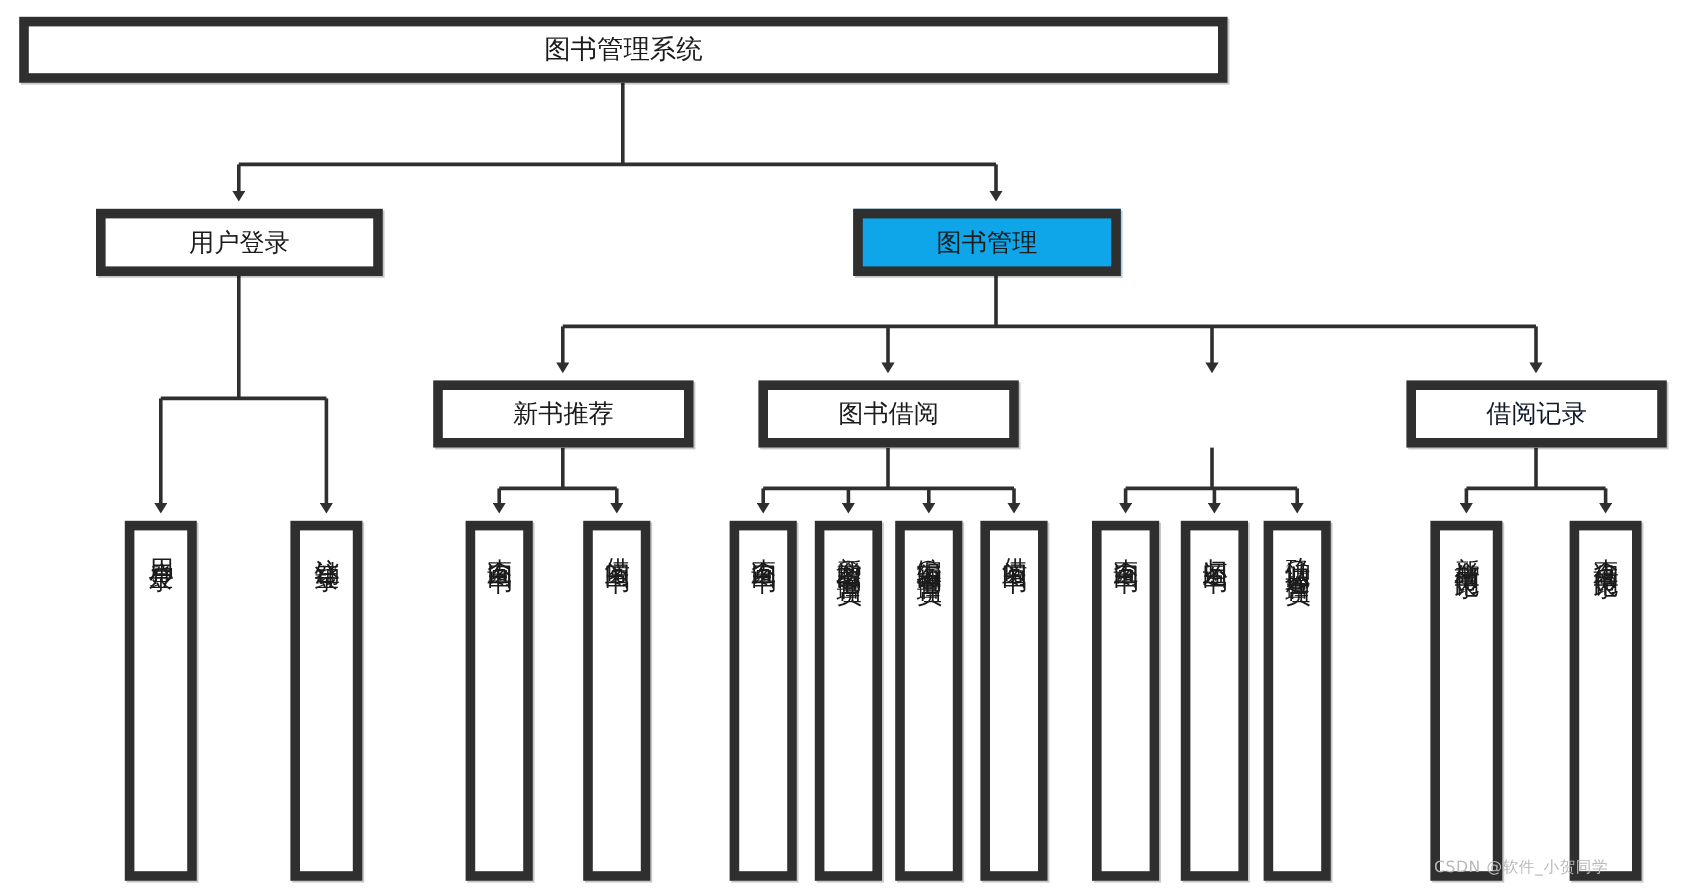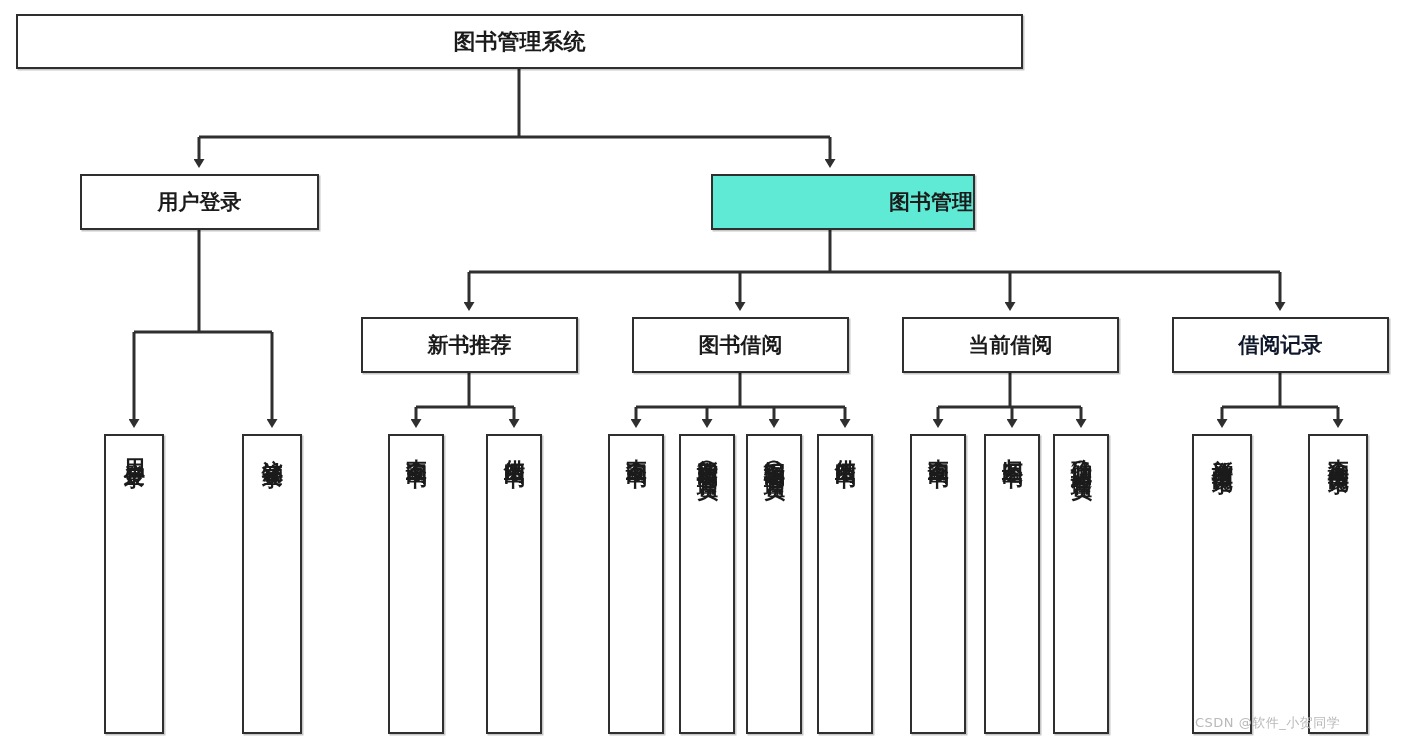--- a/index.html
+++ b/index.html
@@ -23,27 +23,26 @@
     left: 0;
     top: 0;
     width: 1405px;
     height: 747px;
     pointer-events: none;
   }
   .node {
     position: absolute;
     box-sizing: border-box;
     background: #ffffff;
-    border: 2px solid #737373;
+    border: 8px solid #737373;
     box-shadow: 1.5px 1.5px 0 rgba(0,0,0,0.22);
     display: flex;
     align-items: center;
     justify-content: center;
     z-index: 2;
-    font-weight: bold;
   }
   .node-label {
     color: #1b1b1b;
     text-align: center;
     line-height: 1.18;
     white-space: nowrap;
   }
   .node.root .node-label { font-size: 22px; }
   .node.level2 .node-label { font-size: 21px; }
   .node.level3 .node-label { font-size: 21px; }
@@ -126,32 +125,29 @@
     </g>
   </svg>
 
   <div class="node root" style="left: 16px; top: 14px; width: 1007px; height: 55px; border-color: rgb(47, 47, 47); background: rgb(255, 255, 255);">
     <span class="node-label" style="color: rgb(27, 27, 27);">图书管理系统</span>
   </div>
 
   <div class="node level2" style="left: 80px; top: 174px; width: 239px; height: 56px; border-color: rgb(47, 47, 47); background: rgb(255, 255, 255);">
     <span class="node-label" style="color: rgb(27, 27, 27);">用户登录</span>
   </div>
-  <div class="node level2" style="left: 711px; top: 174px; width: 264px; height: 56px; border-color: rgb(47, 47, 47); background: #5eead4; justify-content: flex-end;">
+  <div class="node level2" style="left: 711px; top: 174px; width: 223px; height: 56px; border-color: rgb(47, 47, 47); background: #0ea5e9;">
     <span class="node-label" style="color: rgb(27, 27, 27);">图书管理</span>
   </div>
 
   <div class="node level3" style="left: 632px; top: 317px; width: 217px; height: 56px; border-color: rgb(47, 47, 47); background: rgb(255, 255, 255);">
     <span class="node-label" style="color: rgb(27, 27, 27);">图书借阅</span>
   </div>
   <div class="node level3" style="left: 361px; top: 317px; width: 217px; height: 56px; border-color: rgb(47, 47, 47); background: rgb(255, 255, 255);">
     <span class="node-label" style="color: rgb(27, 27, 27);">新书推荐</span>
-  </div>
-  <div class="node level3" style="left: 902px; top: 317px; width: 217px; height: 56px; border-color: rgb(47, 47, 47); background: rgb(255, 255, 255);">
-    <span class="node-label" style="color: rgb(27, 27, 27);">当前借阅</span>
   </div>
   <div class="node level3" style="left: 1172px; top: 317px; width: 217px; height: 56px; border-color: rgb(47, 47, 47); background: rgb(255, 255, 255);">
     <span class="node-label" style="color: #0f172a;">借阅记录</span>
   </div>
 
   <div class="node leaf" style="left: 104px; top: 434px; width: 60px; height: 300px; border-color: rgb(47, 47, 47); background: rgb(255, 255, 255);">
     <span class="node-label" style="color: rgb(27, 27, 27);">用户登录</span>
   </div>
   <div class="node leaf" style="left: 242px; top: 434px; width: 60px; height: 300px; border-color: rgb(47, 47, 47); background: rgb(255, 255, 255);">
     <span class="node-label" style="color: rgb(27, 27, 27);">注销登录</span>

